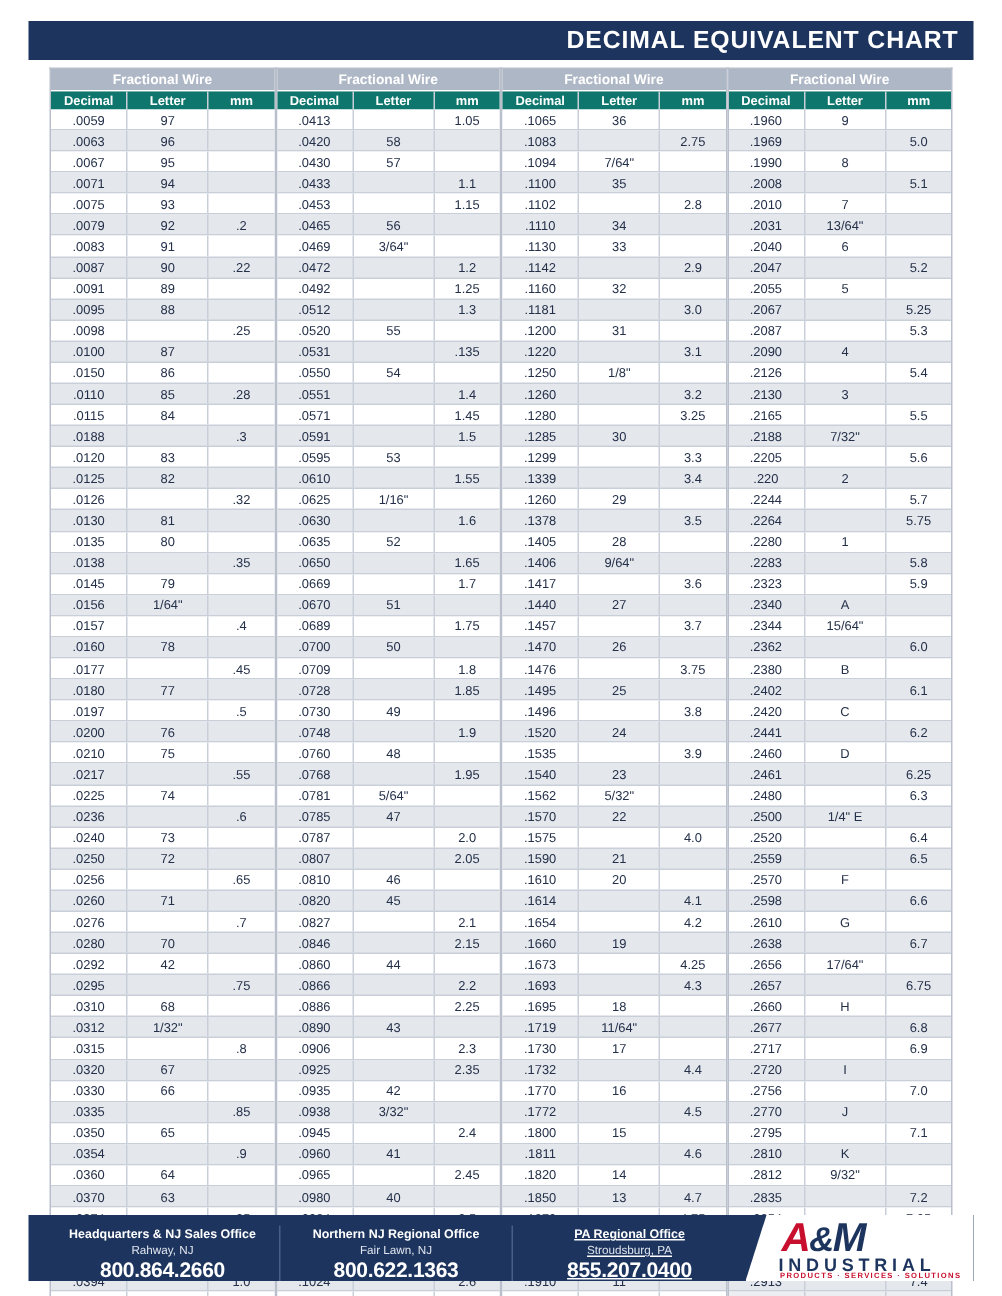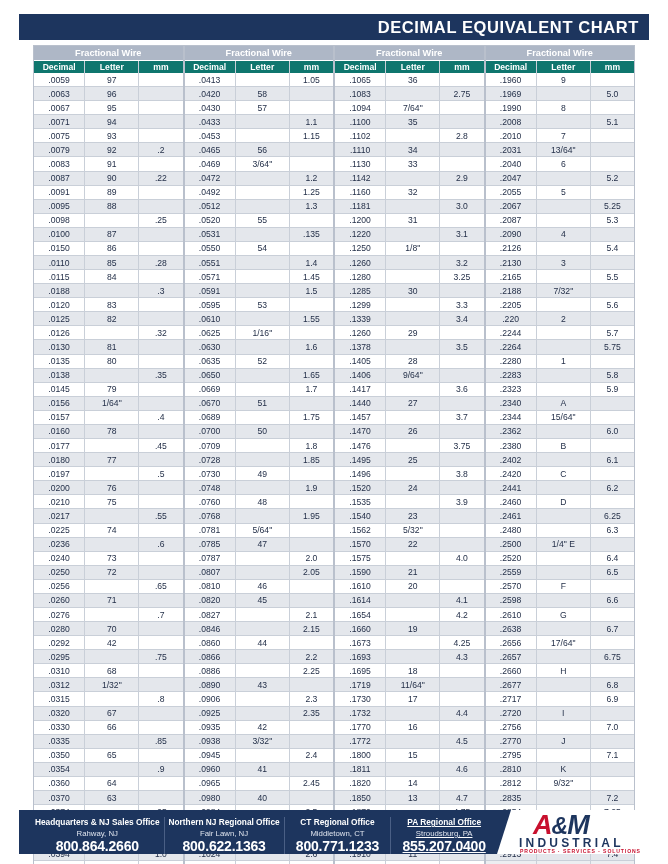--- a/index.html
+++ b/index.html
@@ -156,21 +156,21 @@
     width: 152px;
     flex: 0 0 152px;
     position: relative;
     overflow: hidden;
     background: #ffffff;
     clip-path: polygon(14px 0, 100% 0, 100% 100%, 0 100%);
   }
   .logo .am {
     position: absolute;
     top: 2px;
-    left: 36px;
+    left: 24px;
     font-size: 27px;
     font-weight: bold;
     font-style: italic;
     letter-spacing: -1px;
     line-height: 27px;
   }
   .logo .am .a { color: #c8102e; }
   .logo .am .amp { color: #1d355e; font-size: 23px; }
   .logo .am .m { color: #1d355e; }
   .logo .ind {
@@ -1382,25 +1382,20 @@
         <div class="name">Headquarters &amp; NJ Sales Office</div>
         <div class="city">Rahway, NJ</div>
         <div class="phone">800.864.2660</div>
       </div>
       <div class="office">
         <div class="name">Northern NJ Regional Office</div>
         <div class="city">Fair Lawn, NJ</div>
         <div class="phone">800.622.1363</div>
       </div>
       <div class="office">
-        <div class="name">CT Regional Office</div>
-        <div class="city">Middletown, CT</div>
-        <div class="phone">800.771.1233</div>
-      </div>
-      <div class="office">
         <div class="name">PA Regional Office</div>
         <div class="city">Stroudsburg, PA</div>
         <div class="phone">855.207.0400</div>
       </div>
     </div>
   <div class="logo">
     <div class="am">
       <span class="a">A</span><span class="amp">&amp;</span><span class="m">M</span>
     </div>
     <div class="ind">INDUSTRIAL</div>

